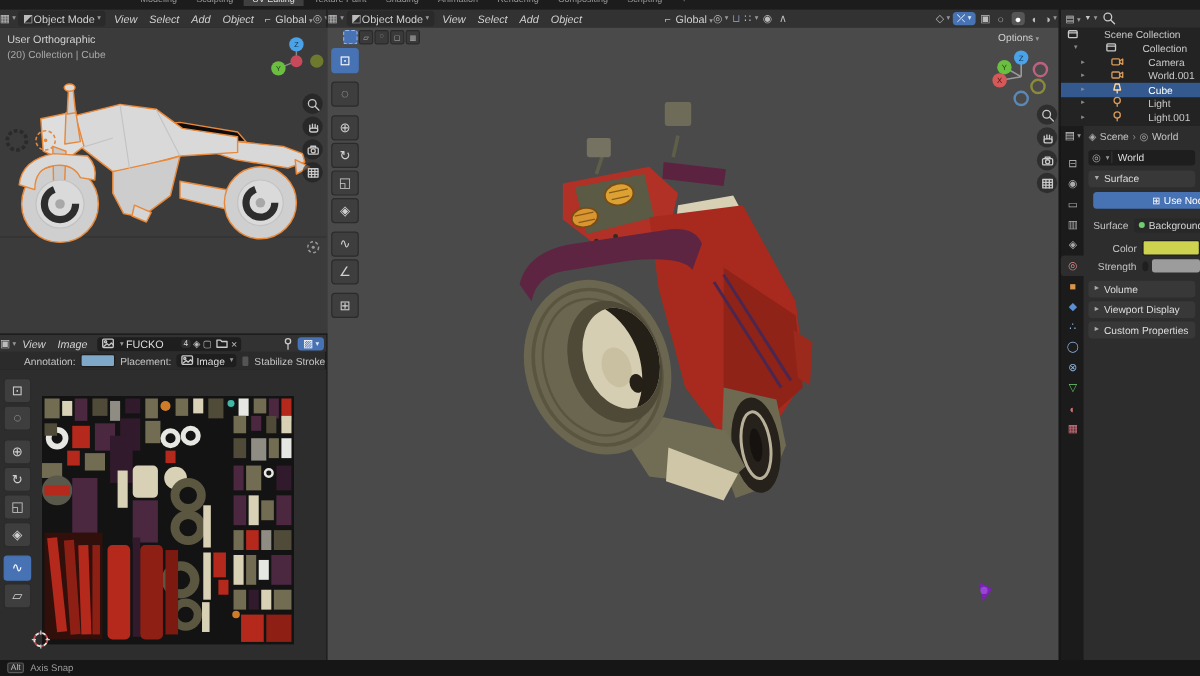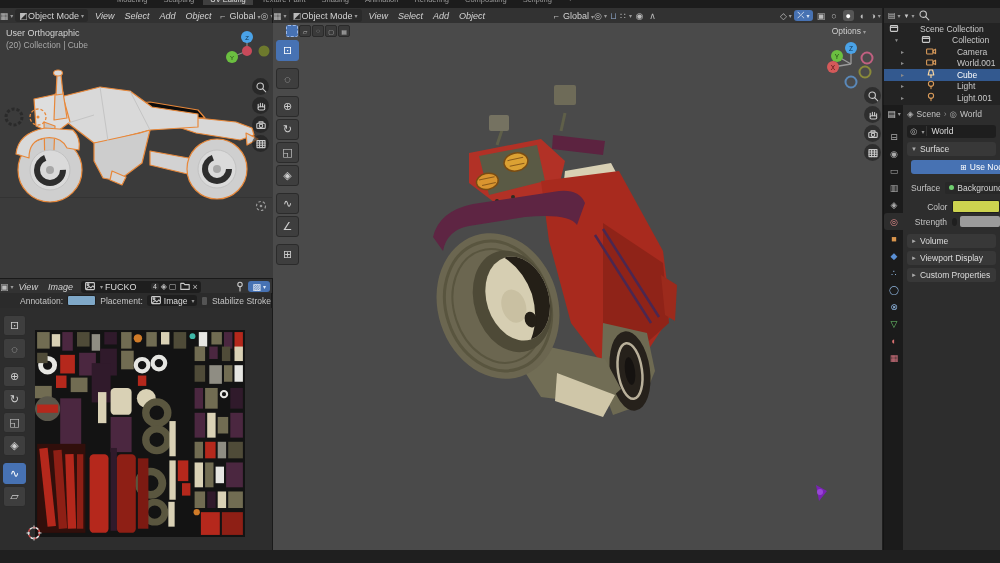--- a/index.html
+++ b/index.html
@@ -626,14 +626,18 @@
           <span class="caret">►</span>
           <span>Viewport Display</span>
         </div>
         <div class="panel-h">
           <span class="caret">►</span>
           <span>Custom Properties</span>
         </div>
       </div>
   </div>
 
+  <div class="abs" style="left:0;top:550px;width:1000px;height:13px;background:#161616;display:flex;align-items:center;gap:5px;padding-left:6px;box-sizing:border-box;">
+    <kbd class="key">Alt</kbd>
+    <span style="color:#9a9a9a;font-size:8px;">Axis Snap</span>
+  </div>
 
 </div>
 
 </body></html>

